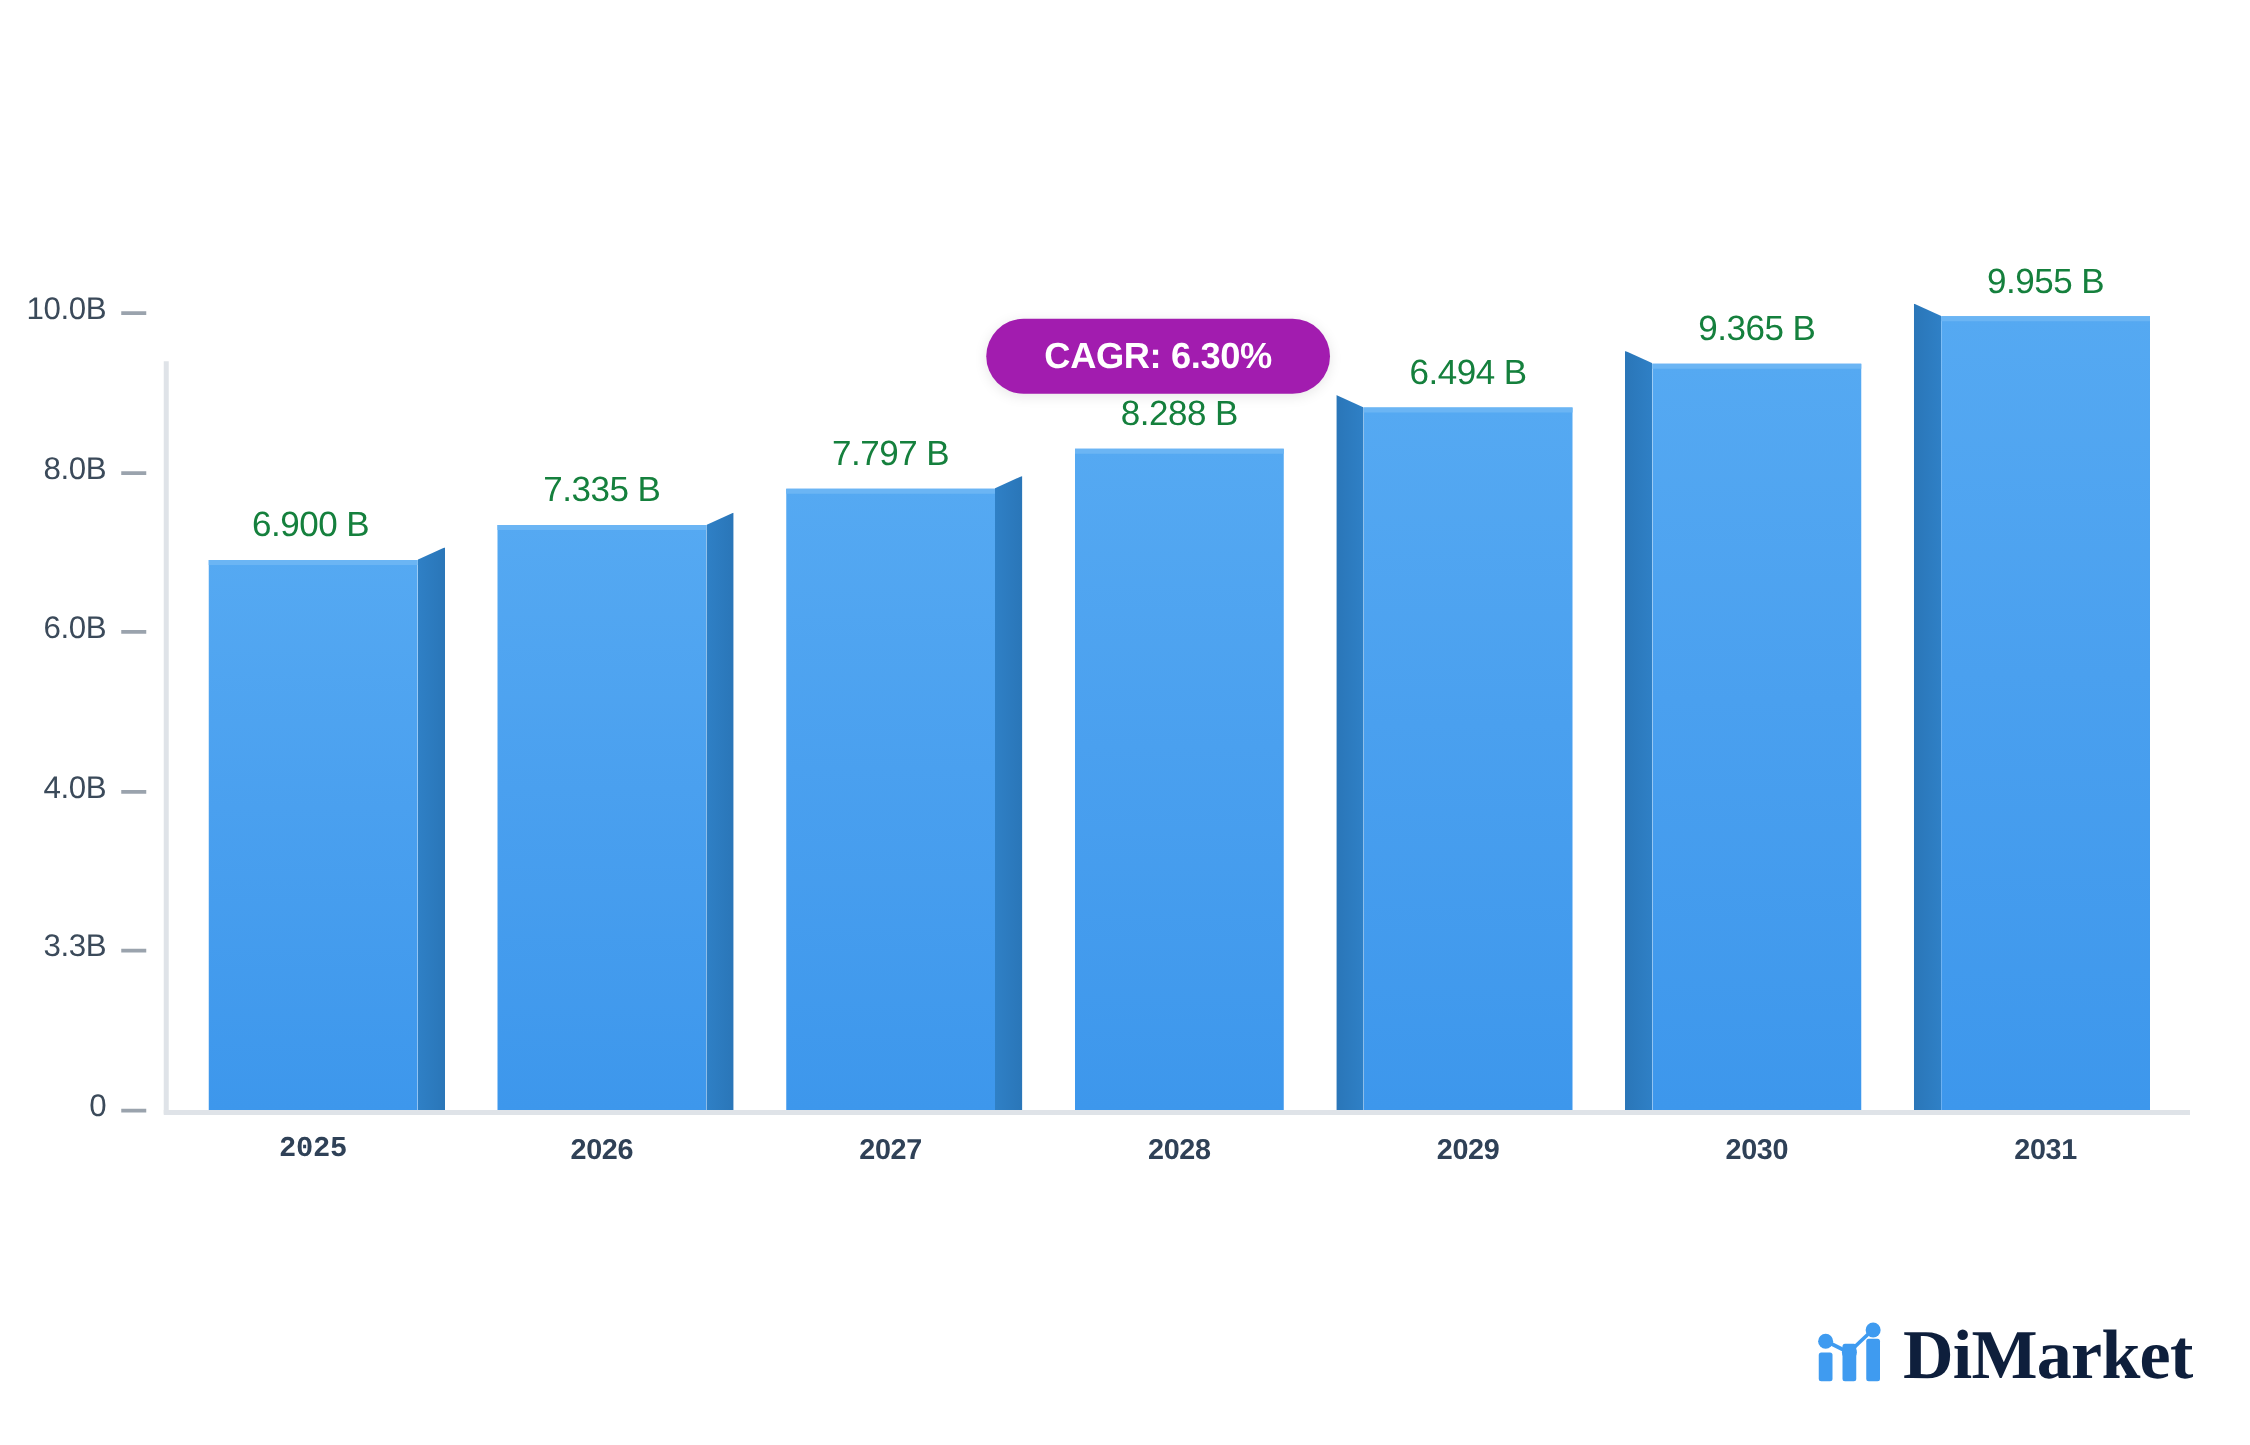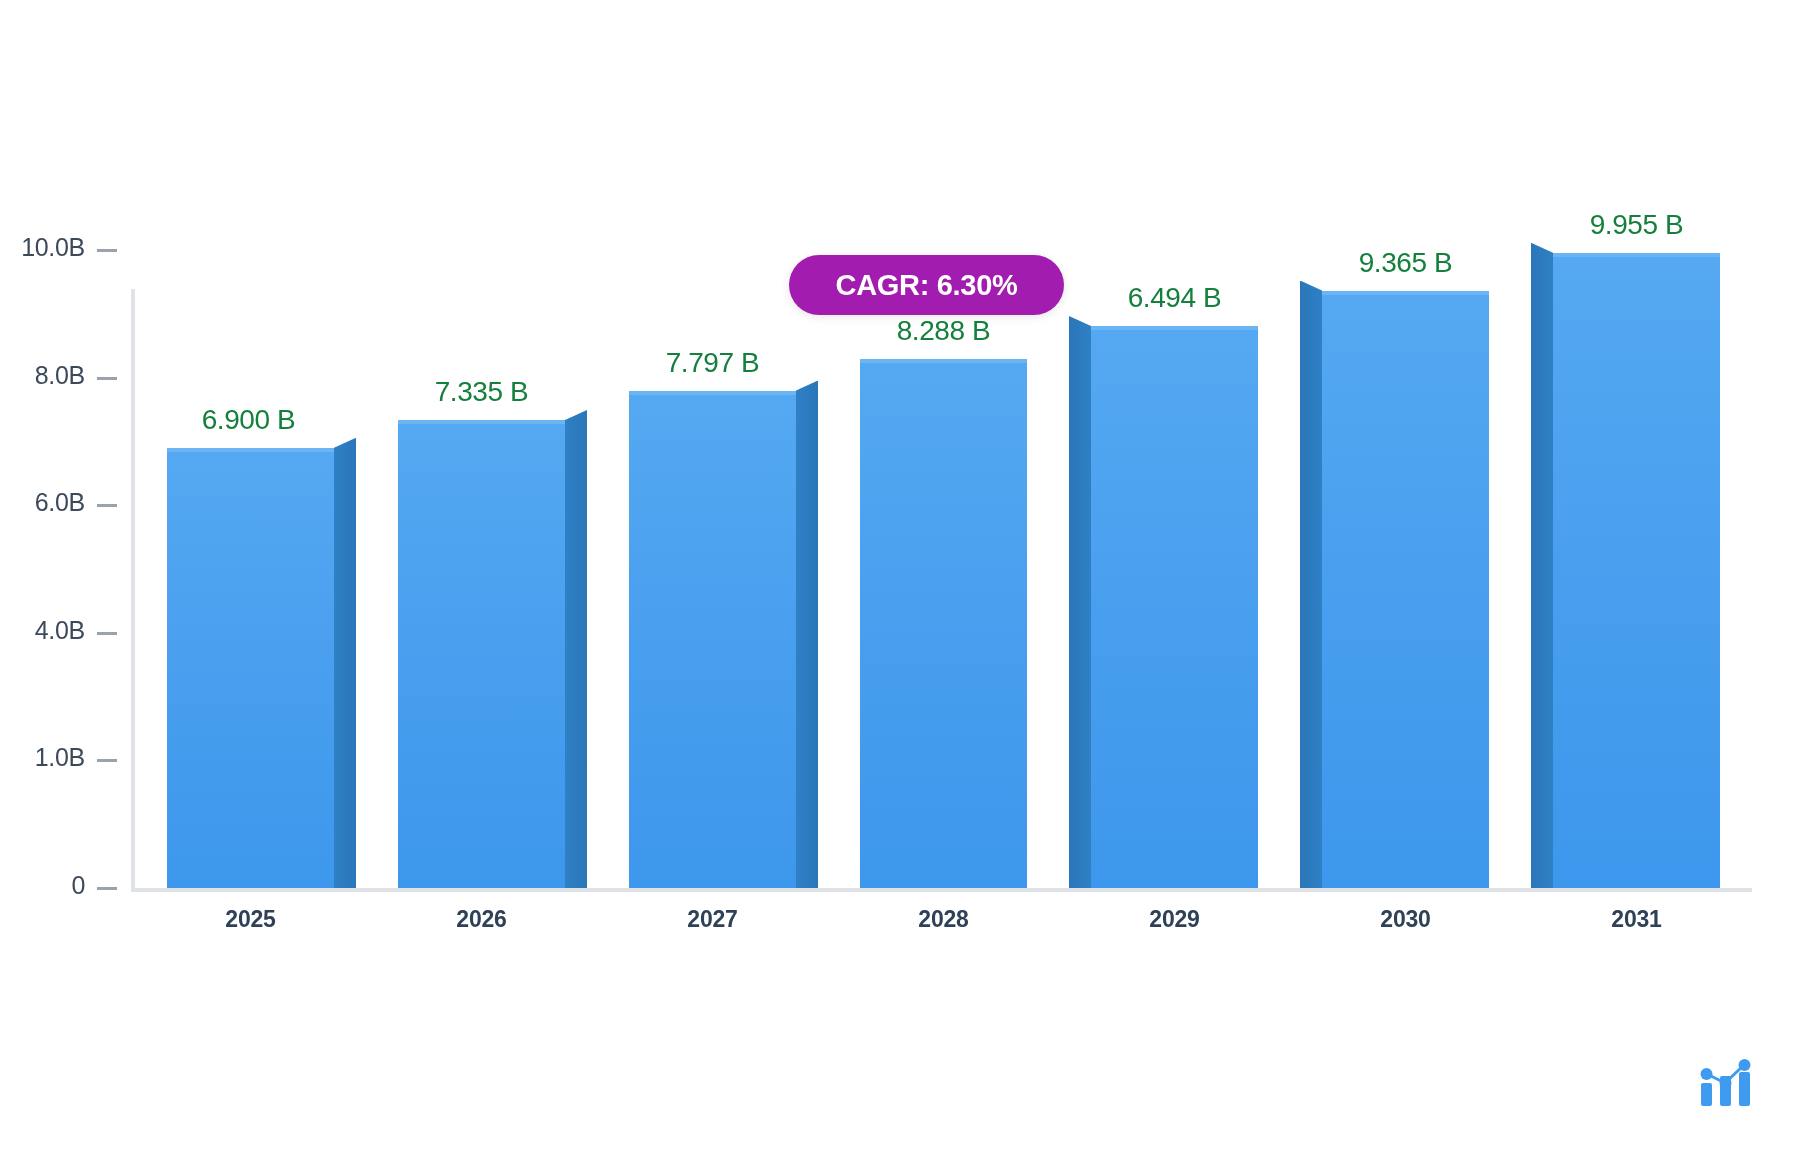--- a/index.html
+++ b/index.html
@@ -198,21 +198,21 @@
 
   <div class="plot">
     <div class="y-axis-line"></div>
     <div class="x-axis-line"></div>
     <div class="y-axis" id="y-axis">
         <div class="y-tick" style="top: 888px;">
           <div class="tick-label">0</div>
           <div class="tick-mark"></div>
         </div>
         <div class="y-tick" style="top: 760.4px;">
-          <div class="tick-label">1.0B</div>
+          <div class="tick-label">3.3B</div>
           <div class="tick-mark"></div>
         </div>
         <div class="y-tick" style="top: 632.8px;">
           <div class="tick-label">4.0B</div>
           <div class="tick-mark"></div>
         </div>
         <div class="y-tick" style="top: 505.2px;">
           <div class="tick-label">6.0B</div>
           <div class="tick-mark"></div>
         </div>
@@ -261,21 +261,21 @@
           <div class="bar-top" style="left: 1322px; top: 290.513px; width: 167px; height: 4px;"></div>
           <div class="bar-label" style="left: 1282px; width: 247px; top: 246.513px;">9.365 B</div>
         </div>
         <div class="bar-group" style="left: 0px; top: 0px; width: 1800px; height: 1156px; position: absolute; pointer-events: none;">
           <div class="bar-side" style="width: 22px; height: 645.129px; top: 242.871px; left: 1531px; background: linear-gradient(90deg, rgb(42, 118, 184) 0%, rgb(47, 128, 198) 100%); clip-path: polygon(0px 0px, 100% 10px, 100% 100%, 0px 100%);"></div>
           <div class="bar-face" style="left: 1553px; top: 252.871px; width: 167px; height: 635.129px;"></div>
           <div class="bar-top" style="left: 1553px; top: 252.871px; width: 167px; height: 4px;"></div>
           <div class="bar-label" style="left: 1513px; width: 247px; top: 208.871px;">9.955 B</div>
         </div>
       </div>
-  <div class="x-label" style="left: 137px; width: 227px;">2025</div>
+  <div class="x-label" style="left: 137px; width: 227px; font-family: Liberation Mono, monospace;">2025</div>
       <div class="x-label" style="left: 368px; width: 227px;">2026</div>
       <div class="x-label" style="left: 599px; width: 227px;">2027</div>
       <div class="x-label" style="left: 830px; width: 227px;">2028</div>
       <div class="x-label" style="left: 1061px; width: 227px;">2029</div>
       <div class="x-label" style="left: 1292px; width: 227px;">2030</div>
       <div class="x-label" style="left: 1523px; width: 227px;">2031</div>
     </div>
 
   <div class="cagr-badge">
     <span>CAGR: 6.30%</span>
@@ -287,15 +287,16 @@
         <line x1="9" y1="18" x2="27" y2="27" stroke="#3f9bf0" stroke-width="3"></line>
         <line x1="27" y1="27" x2="46" y2="9" stroke="#3f9bf0" stroke-width="3"></line>
         <rect x="3" y="27" width="11" height="23" rx="2" fill="#3f9bf0"></rect>
         <rect x="22" y="20" width="11" height="30" rx="2" fill="#3f9bf0"></rect>
         <rect x="41" y="16" width="11" height="34" rx="2" fill="#3f9bf0"></rect>
         <circle cx="8.5" cy="18" r="6" fill="#3f9bf0"></circle>
         <circle cx="27.5" cy="27" r="6" fill="#3f9bf0"></circle>
         <circle cx="46.5" cy="9" r="6" fill="#3f9bf0"></circle>
       </svg>
     </span>
+    <span class="logo-text">DiMarket</span>
   </div>
 
 </div>
 
 </body></html>

